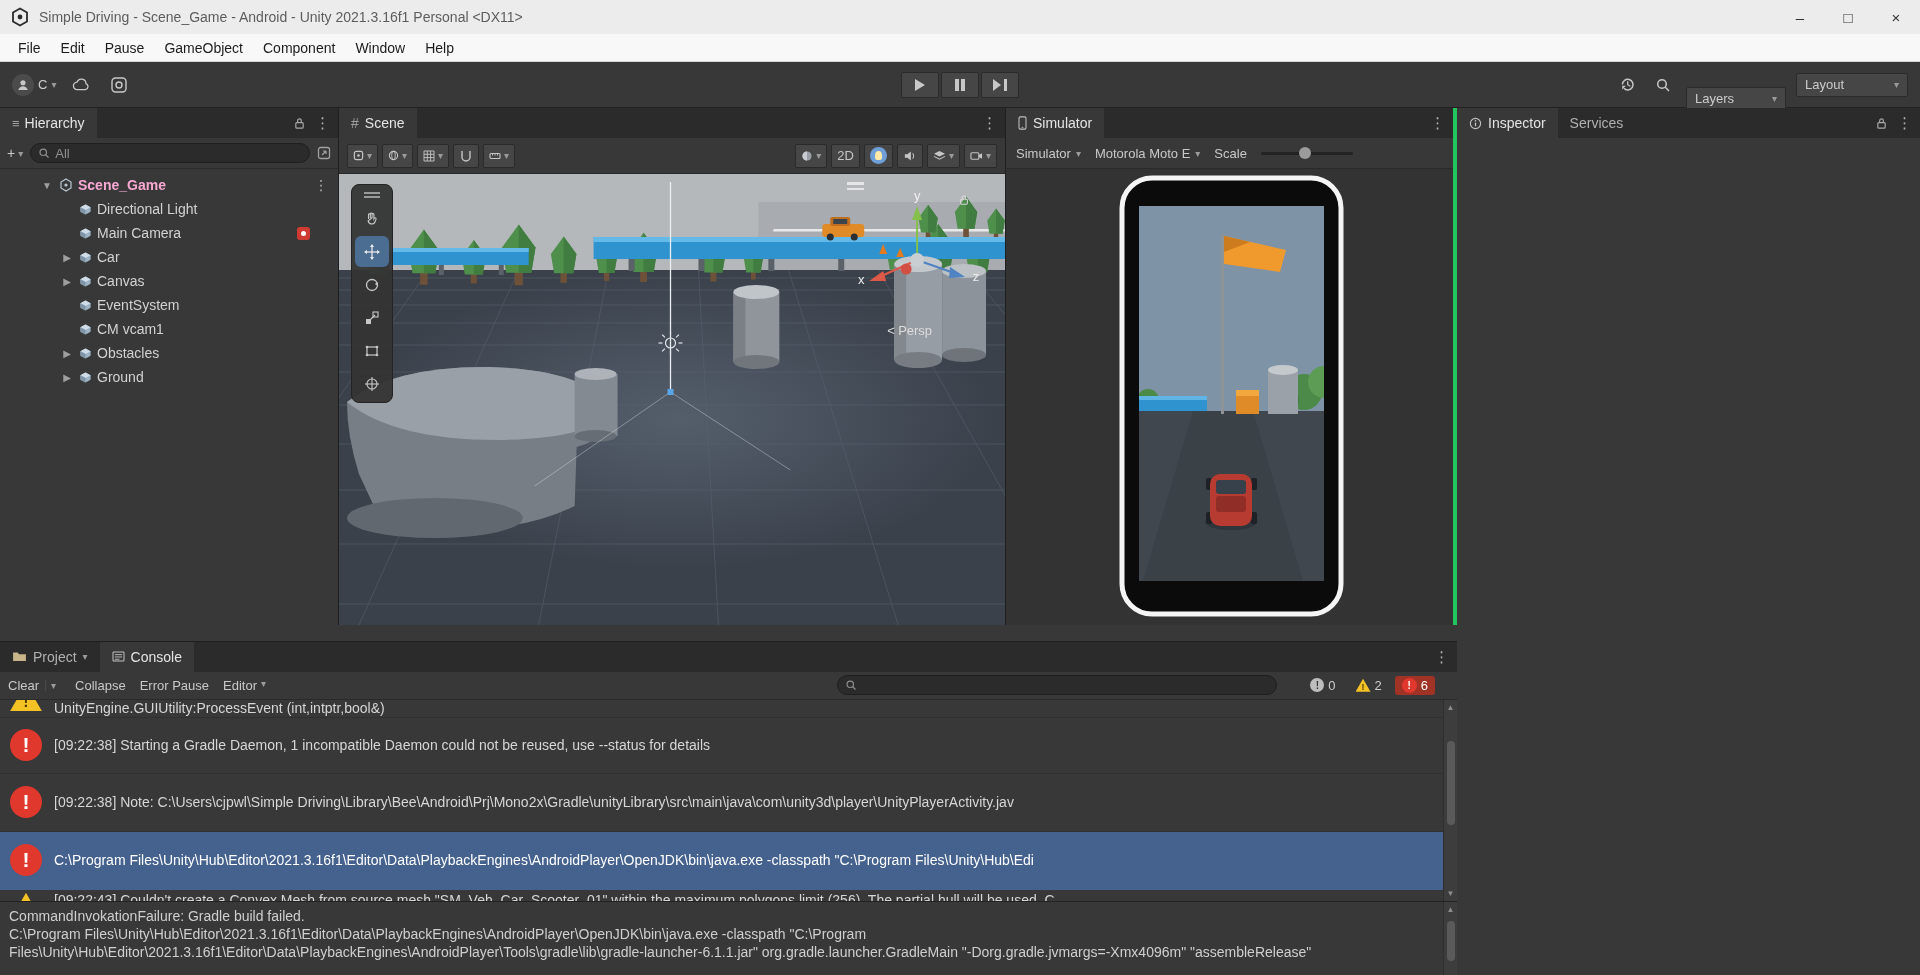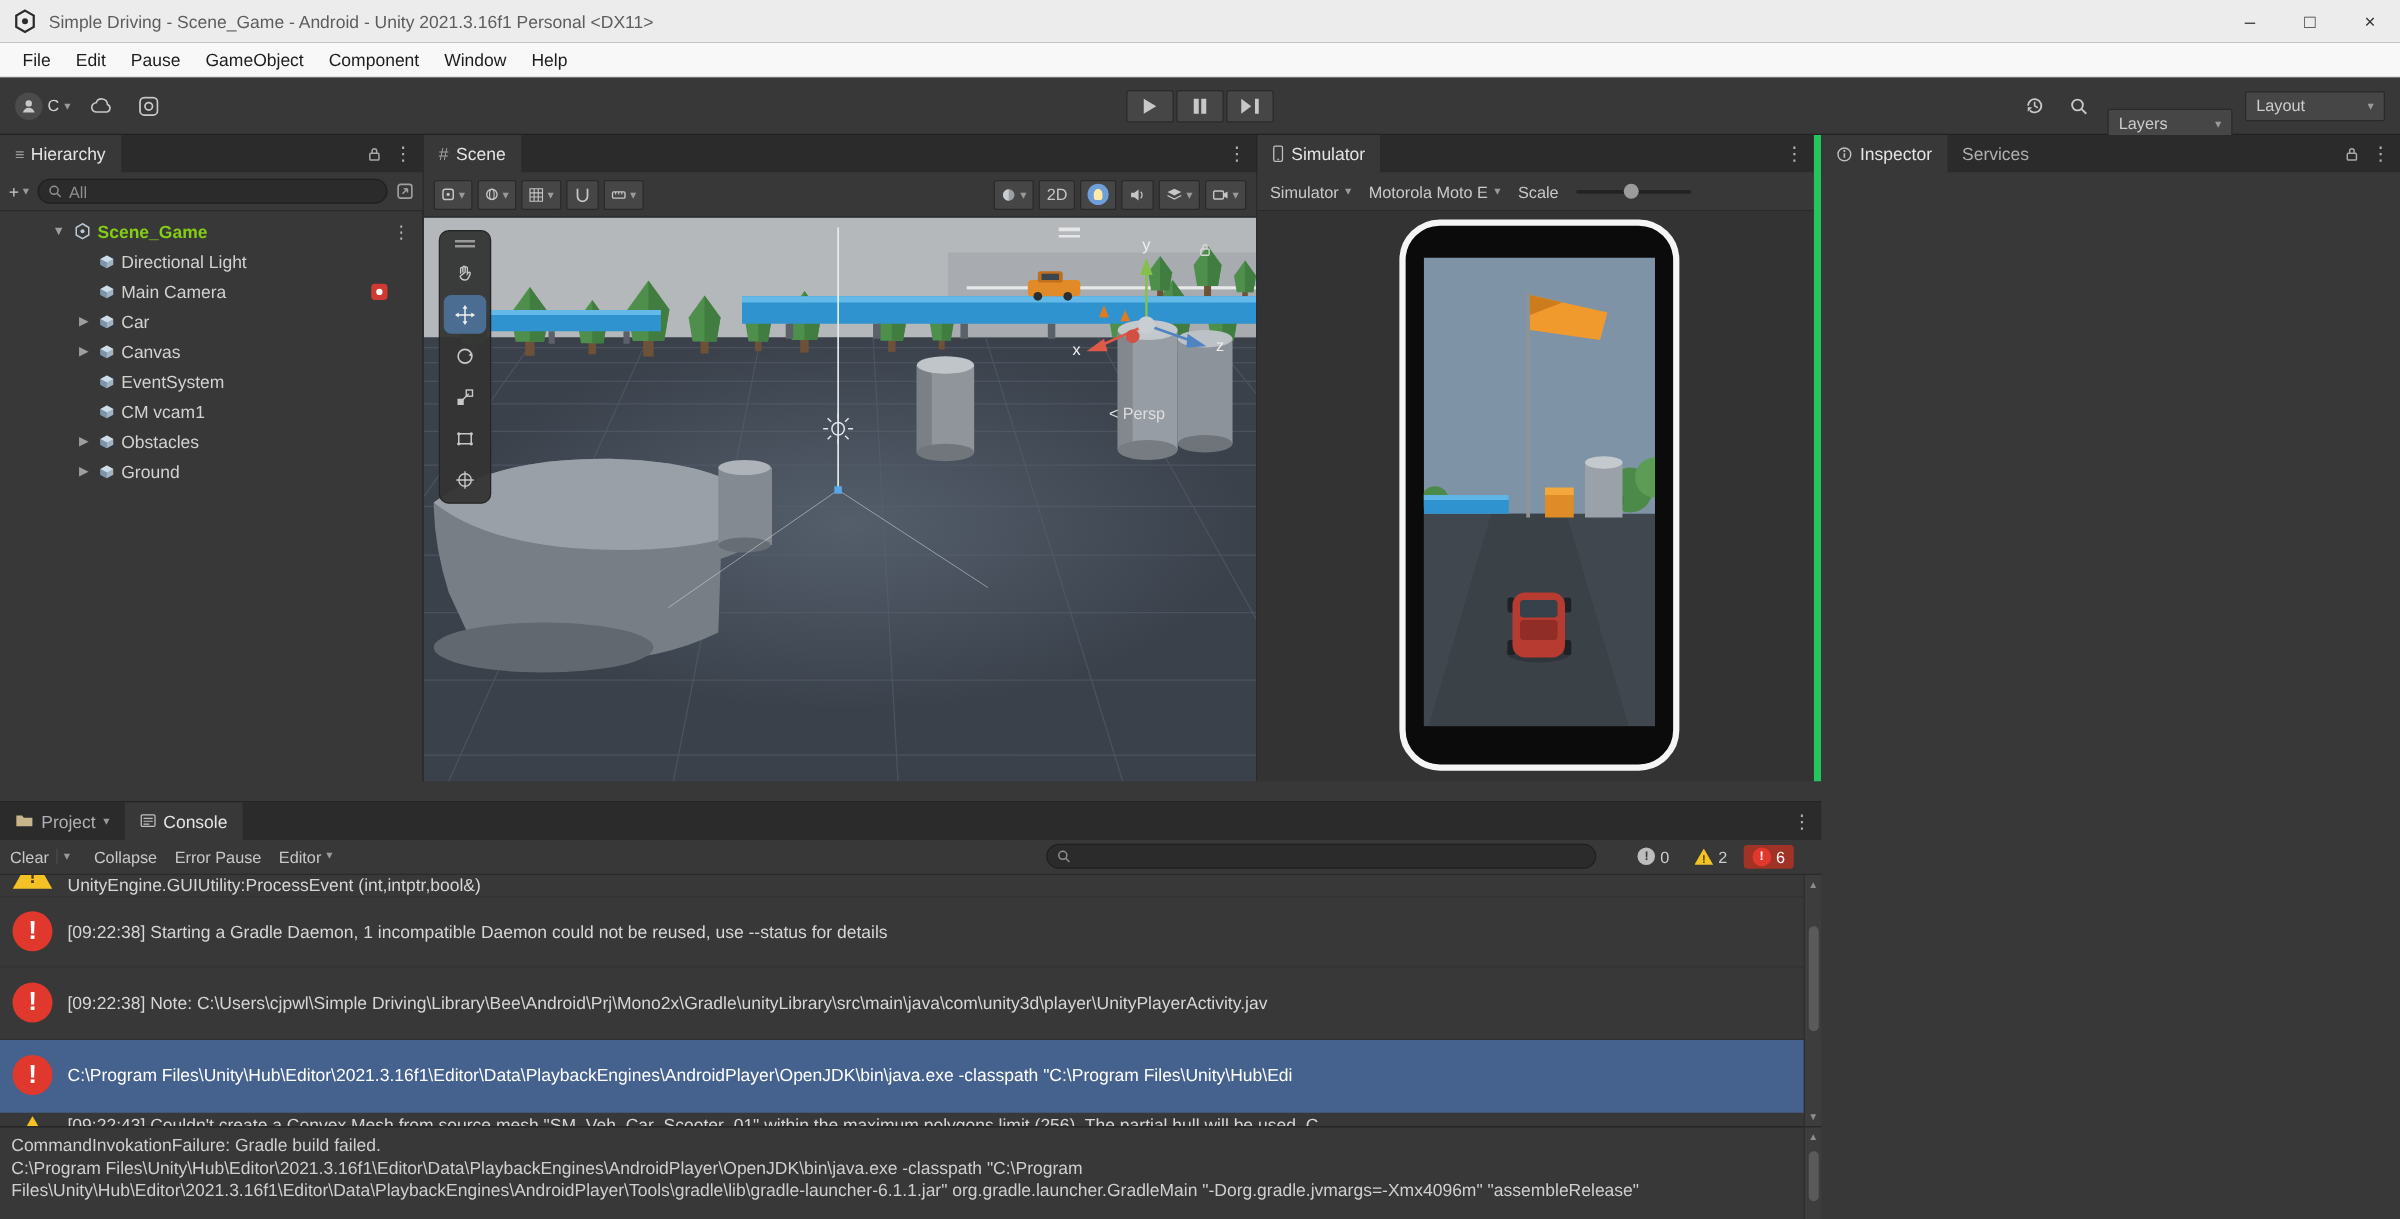--- a/index.html
+++ b/index.html
@@ -63,21 +63,21 @@
   .searchbox input::placeholder { color:#8f8f8f; }
 
   
   .hierarchy-panel { left:0; top:108px; width:339px; height:517px; border-right:1px solid #1f1f1f;
                      display:flex; flex-direction:column; }
   .tree { padding-top:4px; font-size:14px; color:#d2d2d2; }
   .tree-row { height:24px; display:flex; align-items:center; gap:5px; position:relative; }
   .tree-row.root { padding-left:40px; }
   .tree-row.child { padding-left:60px; }
   .tw { width:14px; text-align:center; color:#9e9e9e; font-size:10px; }
-  .root .label { color:#84cc16; font-weight:bold; }
+  .root .label { color:#f9a8d4; font-weight:bold; }
   .row-kebab { position:absolute; right:10px; color:#b5b5b5; font-size:14px; }
   .cam-badge { position:absolute; right:28px; width:13px; height:13px; border-radius:3px;
                background:#cf3b30; display:flex; align-items:center; justify-content:center; }
   .cam-badge::after { content:""; width:5px; height:5px; border-radius:50%; background:#fff; }
 
   
   .scene-panel { left:339px; top:108px; width:667px; height:517px; border-right:1px solid #1f1f1f;
                  display:flex; flex-direction:column; }
   .scene-toolbar { height:36px; background:#383838; border-bottom:1px solid #2a2a2a;
                    display:flex; align-items:center; gap:4px; padding:0 8px; }
@@ -98,21 +98,21 @@
                     align-items:center; justify-content:center; }
   .overlay-handle i { width:16px; height:2px; background:#9a9a9a; }
   .overlay-btn { height:31px; border-radius:6px; display:flex; align-items:center;
                  justify-content:center; background:transparent; border:none; }
   .overlay-btn.selected { background:#4c6d92; }
   .vp-hamburger { position:absolute; left:508px; top:8px; display:flex; flex-direction:column; gap:3px; }
   .vp-hamburger i { width:17px; height:2.5px; background:#e6e6e6; }
   .vp-lock { position:absolute; left:620px; top:20px; }
 
   
-  .sim-panel { left:1006px; top:108px; width:451px; height:517px; border-right:6px solid #22c55e;
+  .sim-panel { left:1006px; top:108px; width:451px; height:517px; border-right:4px solid #22c55e;
                display:flex; flex-direction:column; }
   .sim-toolbar { height:31px; background:#383838; border-bottom:1px solid #2a2a2a;
                  display:flex; align-items:center; gap:14px; padding:0 10px;
                  color:#c9c9c9; font-size:13px; }
   .sim-dd { display:flex; align-items:center; gap:5px; background:transparent; border:none;
             color:#c9c9c9; font-size:13px; }
   .slider { width:92px; height:3px; background:#232323; border-radius:2px; position:relative; }
   .slider-thumb { position:absolute; left:38px; top:-5px; width:12px; height:12px;
                   border-radius:50%; background:#9b9b9b; }
   .sim-content { flex:1; position:relative; background:#333333; }

